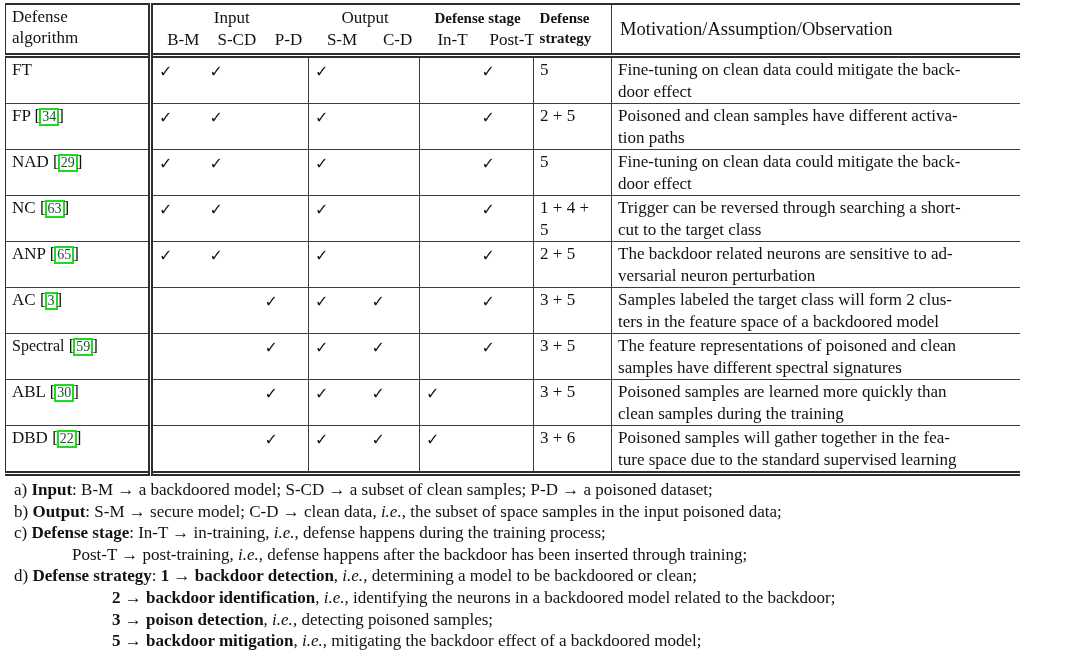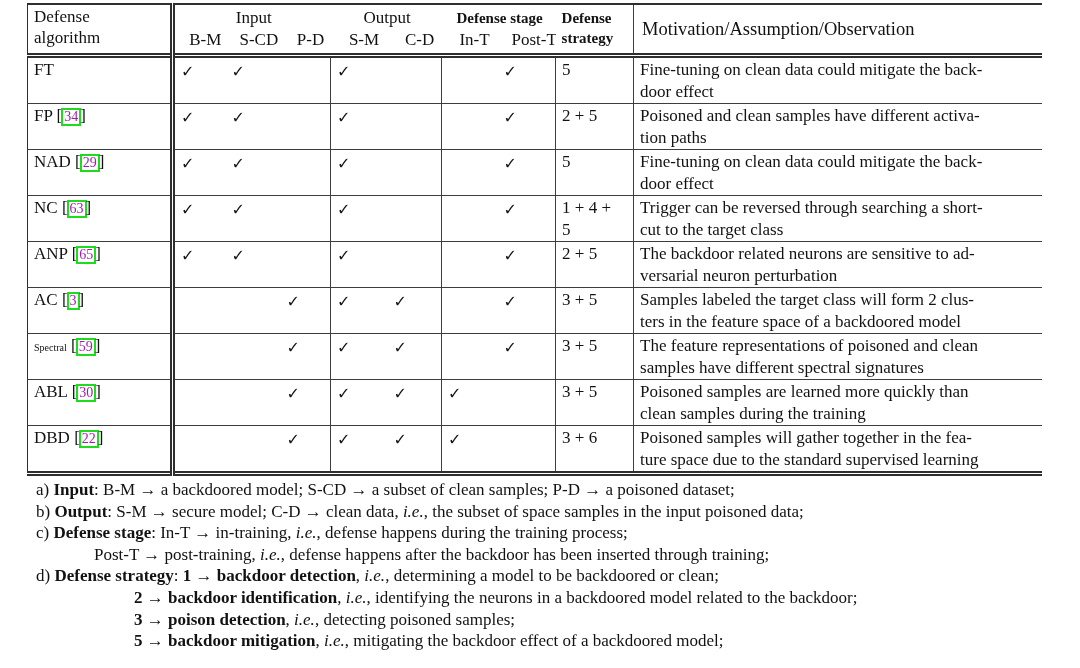--- a/index.html
+++ b/index.html
@@ -7,21 +7,20 @@
     background: #ffffff;
     width: 1080px; height: 668px;
     font-family: "Liberation Serif", "DejaVu Serif", serif;
     color: #121212;
     -webkit-font-smoothing: antialiased;
   }
   #page {
     width: 1020px; height: 668px;
     overflow: hidden;
     position: relative;
-    margin-left: 22px;
   }
   table.defense {
     border-collapse: collapse;
     table-layout: fixed;
     margin: 3px 0 0 5px;
     width: 1070px;
     border-top: 2px solid #2e2e2e;
     border-left: 1.5px solid #2e2e2e;
     border-right: 1.5px solid #2e2e2e;
     border-bottom: 5px double #2e2e2e;
@@ -45,29 +44,29 @@
   th.group-bold { font-weight: bold; font-size: 15px; text-align: center; padding-top: 3px; }
   th.h-algo { text-align: left; }
   th.h-strategy { font-weight: bold; font-size: 15px; text-align: left; padding-top: 3px; line-height: 20px; }
   th.h-motiv { text-align: left; font-size: 18.5px; vertical-align: middle; padding-left: 8px; }
   th.sub { text-align: center; padding-top: 0; padding-left: 14px; }
   tr.subrow th { padding-bottom: 3px; }
   
   td.check { font-size: 16px; padding-top: 3px; font-family: "DejaVu Sans", sans-serif; }
   td.c-motiv { white-space: normal; line-height: 21.5px; }
   td.c-strategy { white-space: normal; line-height: 21.5px; }
-  .small-label { font-size: 10px; }
+  .small-label { font-size: 16px; }
   .cite {
     display: inline-block;
     border: 2px solid #1ddb1d;
     font-size: 14px;
     line-height: 14px;
     padding: 0 1px;
     margin: 0 -1px;
-    color: #a21caf;
+    color: #14532d;
     cursor: pointer;
   }
   
   #footnotes { margin-top: 3px; font-size: 17px; }
   .fn-line { line-height: 21.6px; white-space: nowrap; }
   .fn-line .b { font-weight: bold; }
   .fn-line .i { font-style: italic; }
   .indent-0 { padding-left: 14px; }
   .indent-1 { padding-left: 72px; }
   .indent-2 { padding-left: 112px; }

